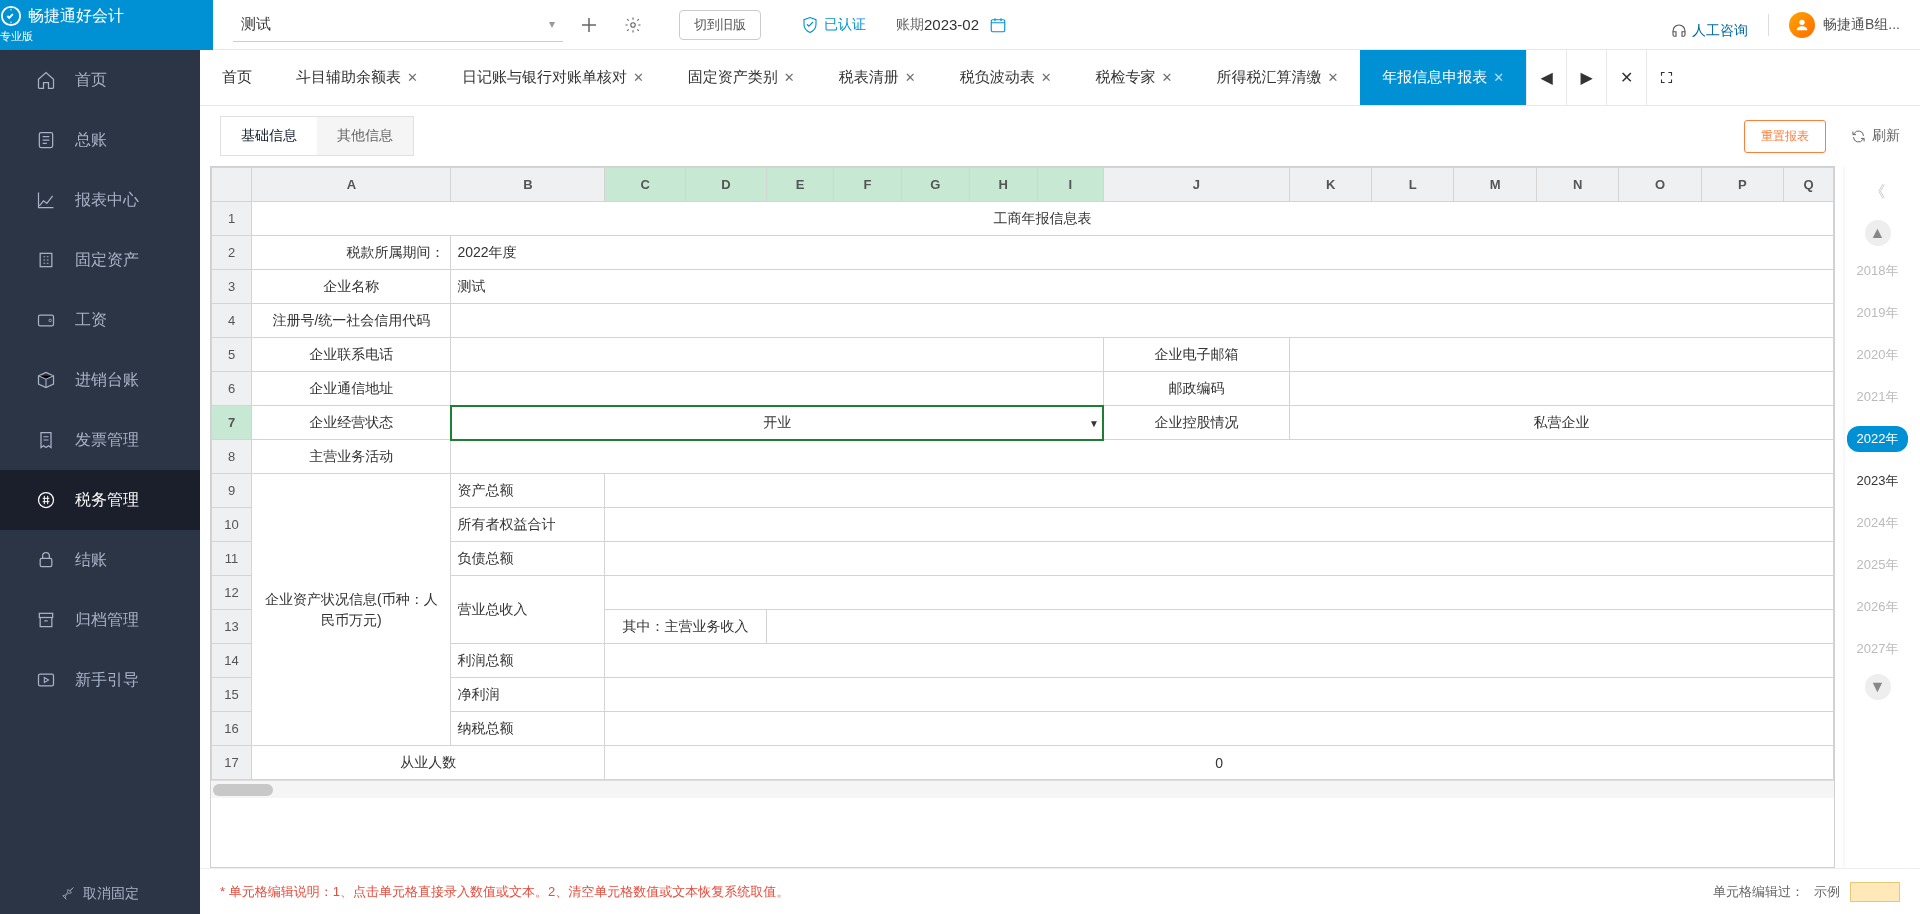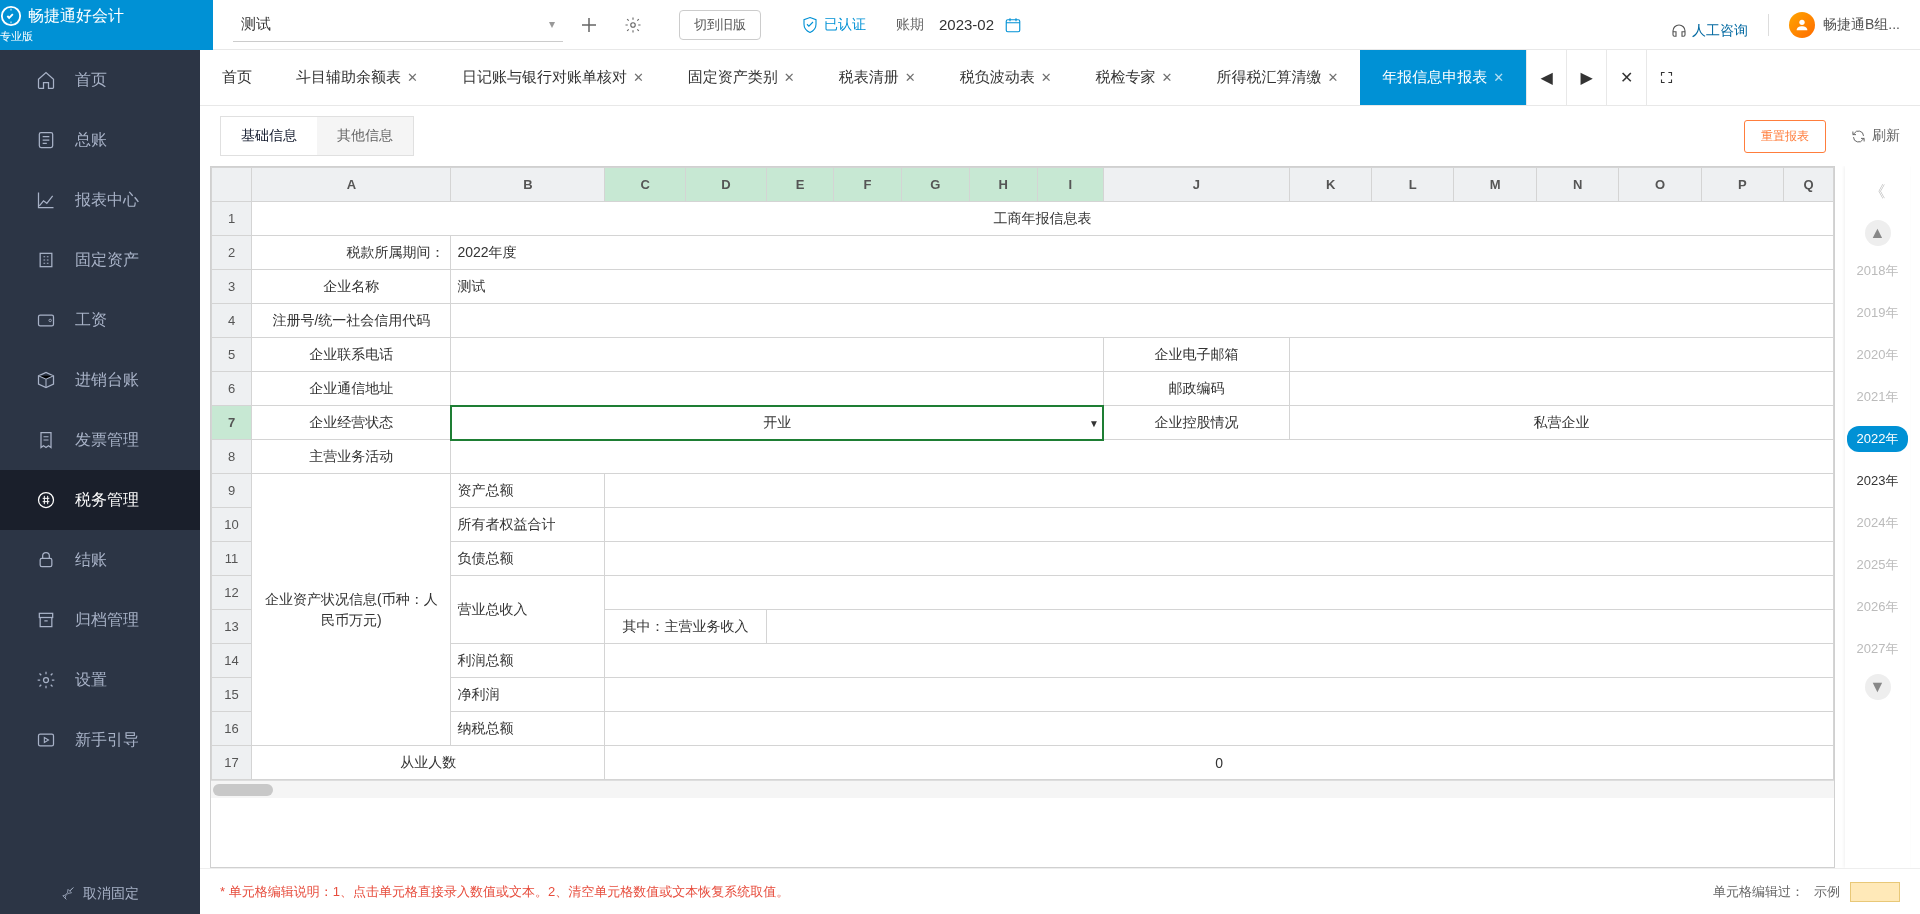--- a/index.html
+++ b/index.html
@@ -10,21 +10,21 @@
 .header{height:50px;background:#fff;display:flex;align-items:center;border-bottom:1px solid #e8e8e8;}
 .logo-box{width:213px;height:50px;background:#0091d5;color:#fff;display:flex;flex-direction:column;align-items:flex-start;justify-content:center;font-size:12px;}
 .logo-main{display:flex;align-items:center;gap:6px;font-size:16px;font-weight:500;}
 .logo-sub{font-size:11px;margin-top:2px;}
 .company-select{margin-left:20px;width:330px;height:34px;border:none;border-bottom:1px solid #ccc;display:flex;align-items:center;justify-content:space-between;color:#333;cursor:pointer;font-size:15px;padding:0 8px;}
 .chevron{color:#999;font-size:12px;}
 .hdr-icon{width:36px;height:36px;display:flex;align-items:center;justify-content:center;cursor:pointer;color:#666;font-size:18px;margin-left:8px;}
 .old-ver{margin-left:28px;padding:5px 14px;border:1px solid #ccc;border-radius:4px;font-size:13px;color:#555;cursor:pointer;}
 .verified{margin-left:40px;color:#0091d5;display:flex;align-items:center;gap:5px;font-size:14px;}
 .period-label{margin-left:30px;color:#666;font-size:14px;}
-.period-val{margin-left:15px;color:#333;font-size:15px;}
+.period-val{color:#333;font-size:15px;}
 .cal-icon{margin-left:10px;color:#0091d5;cursor:pointer;}
 .hdr-right{margin-left:auto;display:flex;align-items:center;gap:20px;padding-right:20px;}
 .consult{display:flex;align-items:center;gap:4px;color:#0369a1;font-size:14px;cursor:pointer;margin-top:13px;}
 .user-box{display:flex;align-items:center;gap:8px;color:#555;font-size:14px;cursor:pointer;text-align:right;}
 .avatar{width:26px;height:26px;border-radius:50%;background:linear-gradient(135deg,#ffa500,#ff6b00);display:flex;align-items:center;justify-content:center;}
 
 
 .body{flex:1;display:flex;overflow:hidden;}
 
 
@@ -245,29 +245,20 @@
           <span>结账</span>
         </div>
       <div class="nav-item">
           <span class="nav-icon">
             <svg width="20" height="20" viewBox="0 0 24 24">
               <rect x="4" y="4" width="16" height="5" stroke="#a8b2c7" stroke-width="1.5" fill="none"></rect>
               <path d="M5 9v11h14V9M10 13h4" stroke="#a8b2c7" stroke-width="1.5" fill="none"></path>
             </svg>
           </span>
           <span>归档管理</span>
-        </div>
-      <div class="nav-item">
-          <span class="nav-icon">
-            <svg width="20" height="20" viewBox="0 0 24 24">
-              <circle cx="12" cy="12" r="3" stroke="#a8b2c7" stroke-width="1.5" fill="none"></circle>
-              <path d="M12 2v3M12 19v3M4.2 4.2l2.1 2.1M17.7 17.7l2.1 2.1M2 12h3M19 12h3M4.2 19.8l2.1-2.1M17.7 6.3l2.1-2.1" stroke="#a8b2c7" stroke-width="1.5"></path>
-            </svg>
-          </span>
-          <span>设置</span>
         </div>
       <div class="nav-item">
           <span class="nav-icon">
             <svg width="20" height="20" viewBox="0 0 24 24">
               <rect x="3" y="5" width="18" height="14" rx="2" stroke="#a8b2c7" stroke-width="1.5" fill="none"></rect>
               <path d="M10 9l5 3-5 3V9z" stroke="#a8b2c7" stroke-width="1.3" fill="none"></path>
             </svg>
           </span>
           <span>新手引导</span>
         </div>

